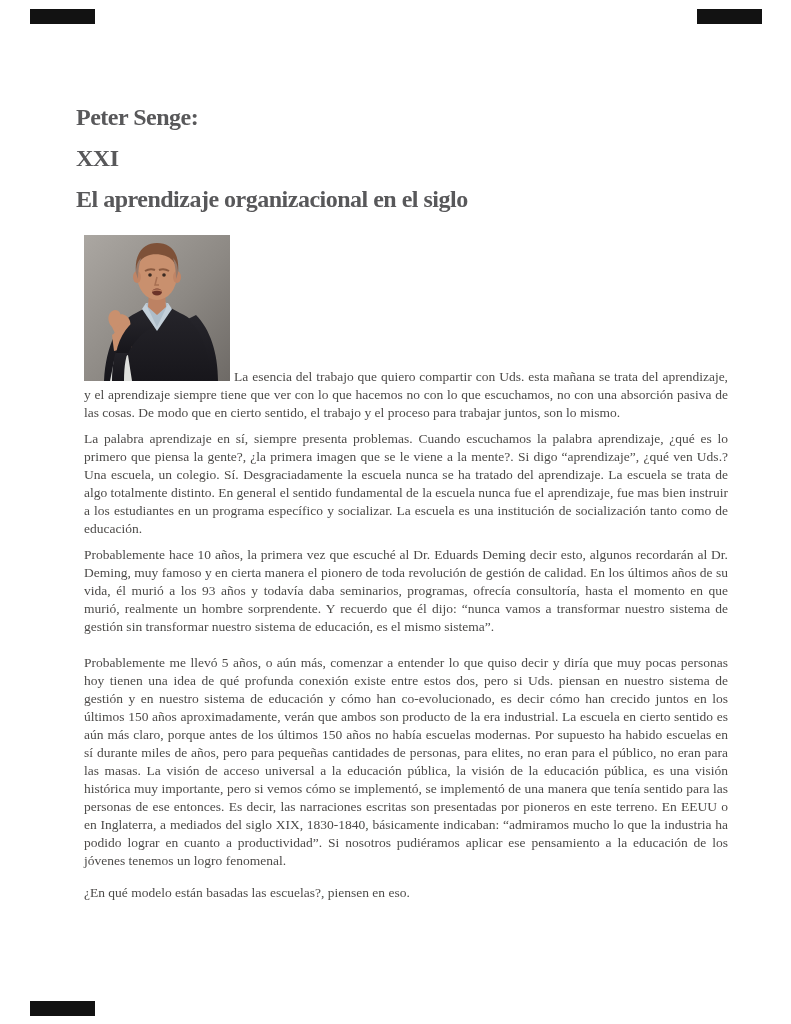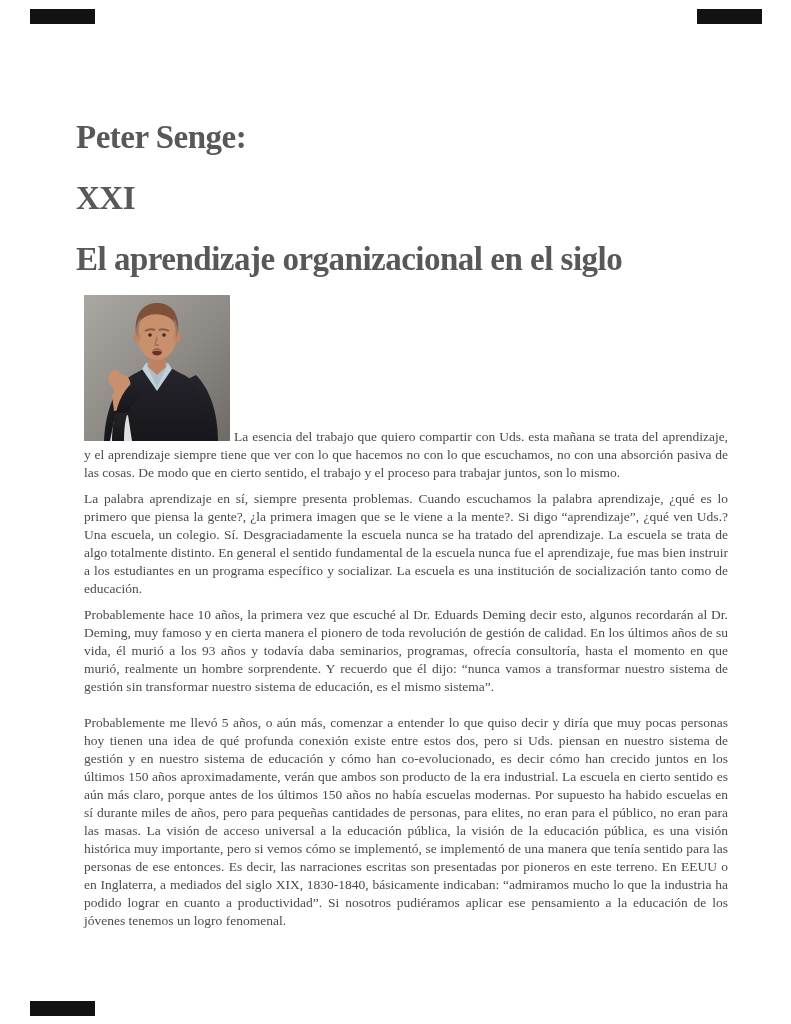--- a/index.html
+++ b/index.html
@@ -28,25 +28,24 @@
   .article{
     position:absolute;
     left:76px;top:0;
     width:660px;
     padding-top:97px;
     color:var(--c-body);
   }
   .title{
     color:var(--c-title);
     font-weight:bold;
-    font-size:33px;
+    font-size:24px;
     line-height:41px;
     letter-spacing:-0.5px;
     white-space:nowrap;
-    margin-top:20px;
   }
   .body-text p{
     margin:8px;
     font-size:13.5px;
     line-height:18px;
     text-align:justify;
   }
   p.first-para{margin-top:15px;}
   p.gap-top{margin-top:18px;}
   p.gap-top-small{margin-top:14px;}
@@ -122,14 +121,15 @@
         <path d="M46 86 L48 112 L30 116 L28 100" fill="#c9906e"></path>
 
         <path d="M44 118 C52 104 60 96 70 92 L60 80 C44 88 36 100 32 118 Z" fill="url(#sw)"></path>
 
         <path d="M126 146 C126 118 118 96 104 84 L112 80 C126 94 134 118 134 146 Z" fill="url(#sw)"></path>
       </svg></span><span>La esencia del trabajo que quiero compartir con Uds. esta mañana se trata del aprendizaje, y el aprendizaje siempre tiene que ver con lo que hacemos no con lo que escuchamos, no con una absorción pasiva de las cosas. De modo que en cierto sentido, el trabajo y el proceso para trabajar juntos, son lo mismo.</span>
     </p>
     <p>La palabra aprendizaje en sí, siempre presenta problemas. Cuando escuchamos la palabra aprendizaje, ¿qué es lo primero que piensa la gente?, ¿la primera imagen que se le viene a la mente?. Si digo “aprendizaje”, ¿qué ven Uds.? Una escuela, un colegio. Sí. Desgraciadamente la escuela nunca se ha tratado del aprendizaje. La escuela se trata de algo totalmente distinto. En general el sentido fundamental de la escuela nunca fue el aprendizaje, fue mas bien instruir a los estudiantes en un programa específico y socializar. La escuela es una institución de socialización tanto como de educación.</p>
     <p>Probablemente hace 10 años, la primera vez que escuché al Dr. Eduards Deming decir esto, algunos recordarán al Dr. Deming, muy famoso y en cierta manera el pionero de toda revolución de gestión de calidad. En los últimos años de su vida, él murió a los 93 años y todavía daba seminarios, programas, ofrecía consultoría, hasta el momento en que murió, realmente un hombre sorprendente. Y recuerdo que él dijo: “nunca vamos a transformar nuestro sistema de gestión sin transformar nuestro sistema de educación, es el mismo sistema”.</p>
     <p class="gap-top">Probablemente me llevó 5 años, o aún más, comenzar a entender lo que quiso decir y diría que muy pocas personas hoy tienen una idea de qué profunda conexión existe entre estos dos, pero si Uds. piensan en nuestro sistema de gestión y en nuestro sistema de educación y cómo han co-evolucionado, es decir cómo han crecido juntos en los últimos 150 años aproximadamente, verán que ambos son producto de la era industrial. La escuela en cierto sentido es aún más claro, porque antes de los últimos 150 años no había escuelas modernas. Por supuesto ha habido escuelas en sí durante miles de años, pero para pequeñas cantidades de personas, para elites, no eran para el público, no eran para las masas. La visión de acceso universal a la educación pública, la visión de la educación pública, es una visión histórica muy importante, pero si vemos cómo se implementó, se implementó de una manera que tenía sentido para las personas de ese entonces. Es decir, las narraciones escritas son presentadas por pioneros en este terreno. En EEUU o en Inglaterra, a mediados del siglo XIX, 1830-1840, básicamente indicaban: “admiramos mucho lo que la industria ha podido lograr en cuanto a productividad”. Si nosotros pudiéramos aplicar ese pensamiento a la educación de los jóvenes tenemos un logro fenomenal.</p>
+    <p class="gap-top-small">¿En qué modelo están basadas las escuelas?, piensen en eso.</p>
   </div>
 </div>
 
 </body></html>

